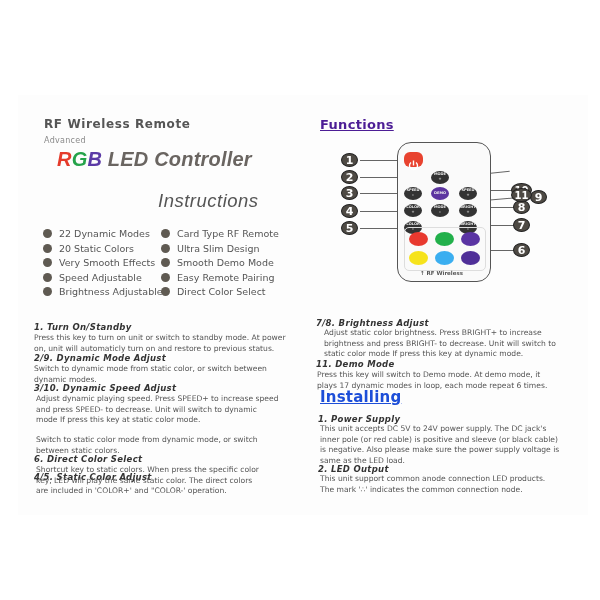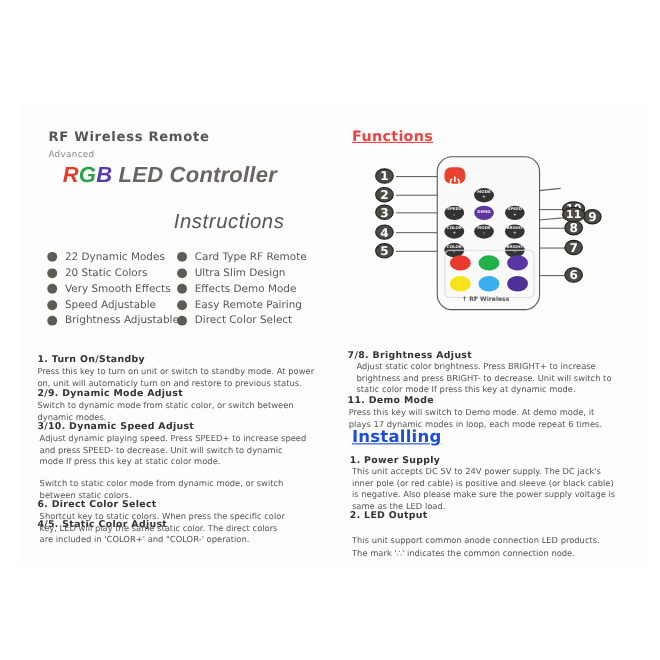--- a/index.html
+++ b/index.html
@@ -10,35 +10,35 @@
   .brand-adv { position:absolute; left:44px; top:136px; font-size:8px; color:#8a8a8a; letter-spacing:0.3px; }
   .title { position:absolute; left:57px; top:148px; font-family:"Liberation Sans", sans-serif; font-size:20px;
            font-weight:bold; font-style:italic; color:#6a6561; letter-spacing:0.2px; }
   .title .r { color:#e53b2b; } .title .g { color:#25a34a; } .title .b { color:#5b3aa6; }
   .instructions { position:absolute; left:158px; top:190px; font-family:"Liberation Sans", sans-serif; font-size:18.5px;
                   font-style:italic; color:#555; letter-spacing:0.5px; }
   .features { position:absolute; left:43px; top:228px; display:grid; grid-template-columns:118px 130px;
               row-gap:3.5px; font-size:9.5px; color:#555; }
   .feat { display:flex; align-items:center; white-space:nowrap; }
   .dot { width:9px; height:9px; border-radius:50%; background:#5f5a52; margin-right:7px; flex:none; }
-  .functions-h { position:absolute; left:320px; top:117px; font-size:13px; font-weight:bold; color:#ef4444;
+  .functions-h { position:absolute; left:320px; top:117px; font-size:13px; font-weight:bold; color:#4c1d95;
                  text-decoration:underline; letter-spacing:0.3px; }
   .remote { position:absolute; left:397px; top:142px; width:92px; height:138px; border:1.4px solid #555;
             border-radius:14px; background:#fafafa; }
   .btn { position:absolute; width:18px; height:13px; border-radius:50%; background:#333;
          color:#eee; font-size:3.6px; font-weight:bold; text-align:center; line-height:5px; padding-top:1px; box-sizing:border-box; }
   .btn.power { background:#e8432f; width:19px; height:15px; border-radius:6px; }
   .btn.demo { background:#5d35a0; line-height:11px; }
   .swatch { position:absolute; width:19px; height:14px; border-radius:50%; }
   .color-panel { position:absolute; left:6px; top:84px; width:80px; height:42px; border:1px solid #ddd; border-radius:5px; }
   .rf-label { position:absolute; left:22px; top:127px; font-size:5.5px; font-weight:bold; color:#555; white-space:nowrap; }
   .callout { position:absolute; width:17px; height:14px; border-radius:50%; background:#4e4a44; color:#fff;
              font-weight:bold; font-size:11px; text-align:center; line-height:14px; border:1px solid #222; box-sizing:border-box; }
   .line { position:absolute; height:1px; background:#666; }
-  .sec-h { position:absolute; font-size:8.5px; font-weight:bold; color:#333; letter-spacing:0.3px; white-space:nowrap; }
+  .sec-h { position:absolute; font-size:8.5px; font-weight:bold; color:#333; letter-spacing:0.3px; white-space:nowrap;font-style:italic; }
   .sec-p { position:absolute; font-size:7.6px; line-height:10.5px; color:#555; white-space:pre-line; }
   .installing-h { position:absolute; left:320px; top:388px; font-size:15px; font-weight:bold; color:#1d4ed8;
                   text-decoration:underline; letter-spacing:0.2px; }
 </style>
 </head>
 <body>
 
 <div class="page"></div>
 
 <div class="brand-sub">RF Wireless Remote</div>
@@ -62,21 +62,21 @@
   <div class="feat">
       <span class="dot"></span>
       <span>Ultra Slim Design</span>
     </div>
   <div class="feat">
       <span class="dot"></span>
       <span>Very Smooth Effects</span>
     </div>
   <div class="feat">
       <span class="dot"></span>
-      <span>Effects Demo Mode</span>
+      <span>Smooth Demo Mode</span>
     </div>
   <div class="feat">
       <span class="dot"></span>
       <span>Speed Adjustable</span>
     </div>
   <div class="feat">
       <span class="dot"></span>
       <span>Easy Remote Pairing</span>
     </div>
   <div class="feat">
@@ -176,14 +176,14 @@
 <div class="sec-p" style="left:317px;top:370px;">Press this key will switch to Demo mode. At demo mode, it
 plays 17 dynamic modes in loop, each mode repeat 6 times.</div>
 
 <div class="installing-h">Installing</div>
 <div class="sec-h" style="left:318px;top:414px;">1. Power Supply</div>
 <div class="sec-p" style="left:320px;top:424px;">This unit accepts DC 5V to 24V power supply. The DC jack's
 inner pole (or red cable) is positive and sleeve (or black cable)
 is negative. Also please make sure the power supply voltage is
 same as the LED load.</div>
 <div class="sec-h" style="left:318px;top:464px;">2. LED Output</div>
-<div class="sec-p" style="left:320px;top:474px;margin-top:13px;">This unit support common anode connection LED products.
+<div class="sec-p" style="left:320px;top:474px;">This unit support common anode connection LED products.
 The mark '∴' indicates the common connection node.</div>
 
 </body></html>

